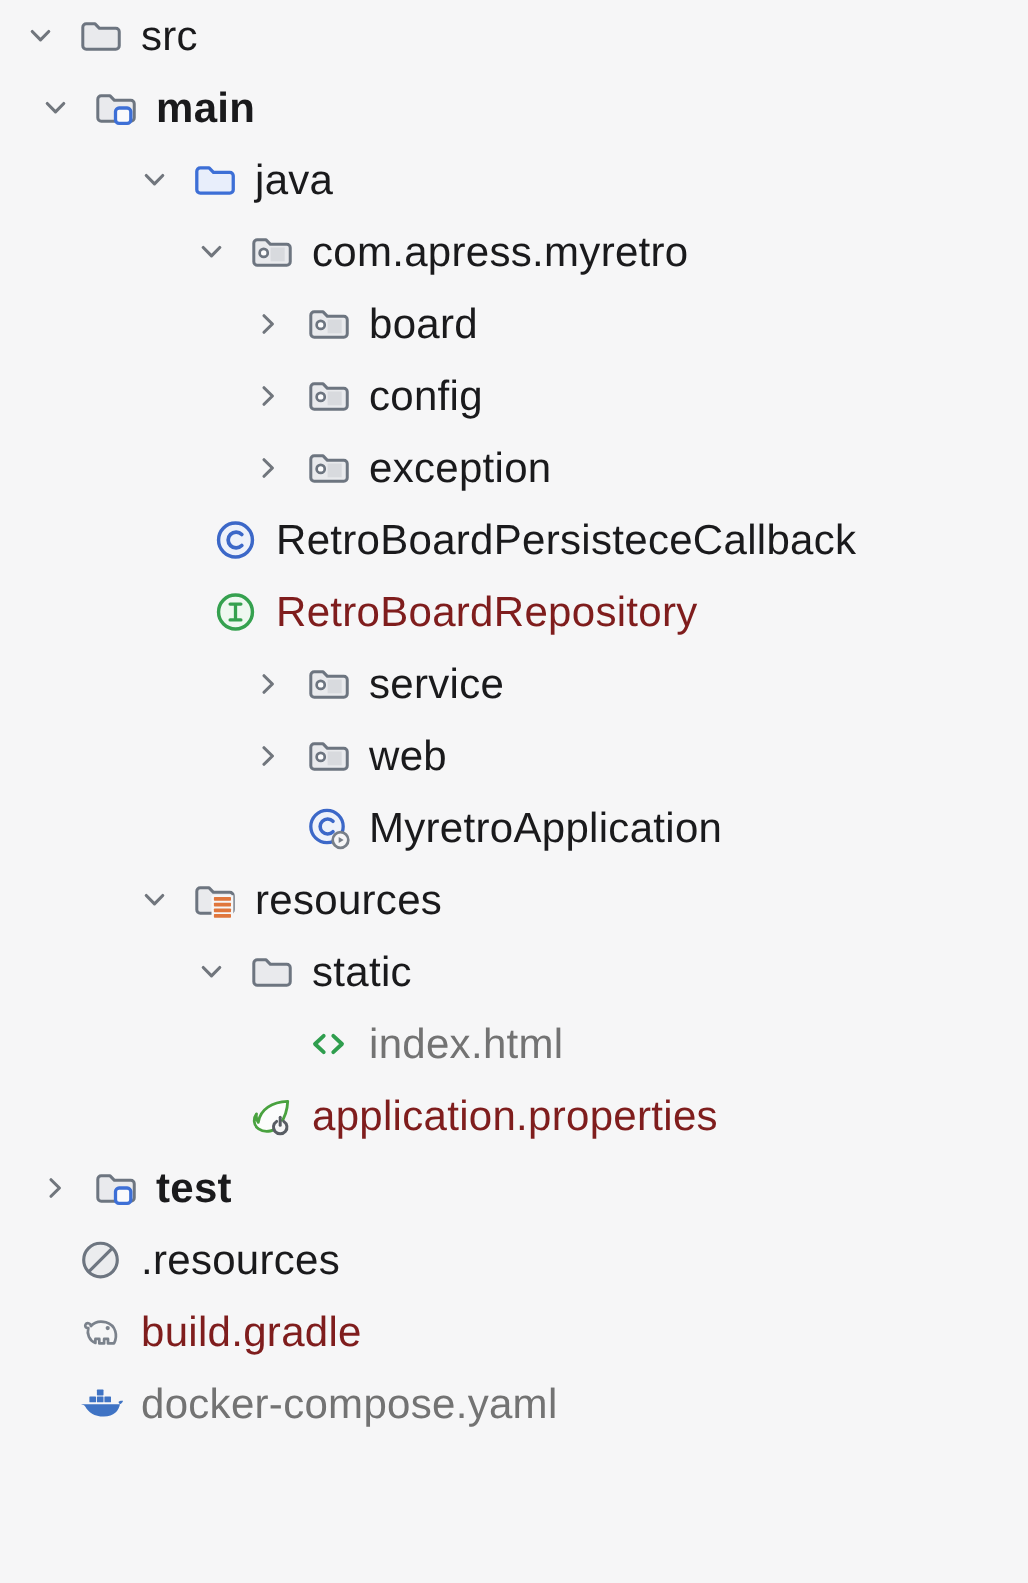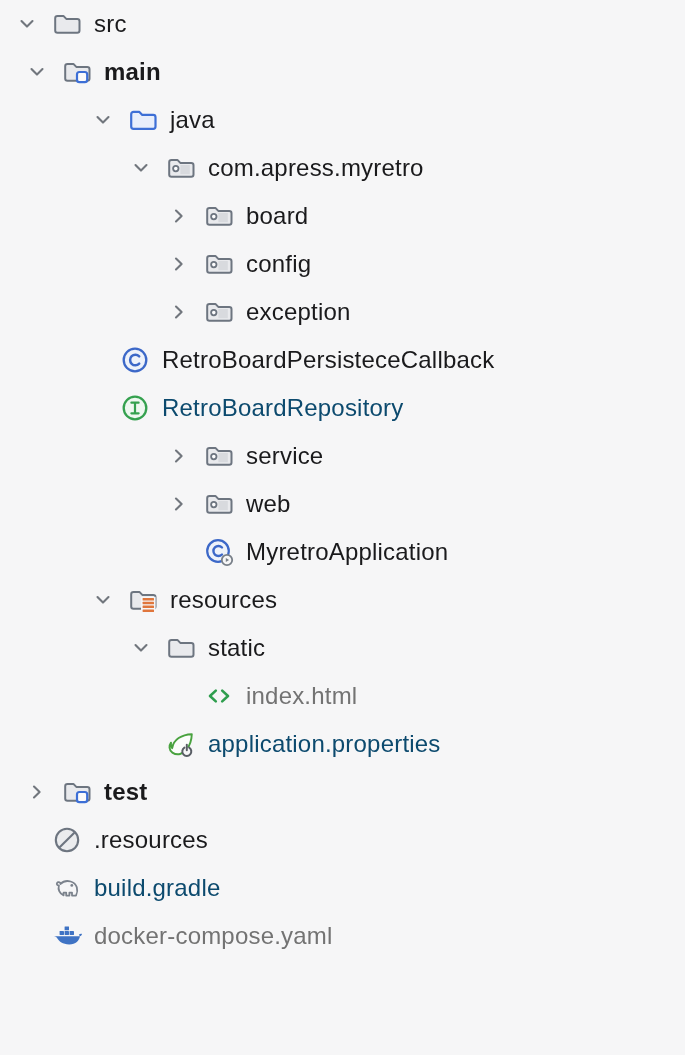--- a/index.html
+++ b/index.html
@@ -9,30 +9,30 @@
     font-family:"Liberation Sans",sans-serif;
     -webkit-font-smoothing:antialiased;
   }
   .tree{position:absolute;top:0;left:0;width:685px;height:1055px;}
   .row{height:48px;display:flex;align-items:center;white-space:nowrap;}
   .lvl0{padding-left:16px}
   .lvl1{padding-left:26px}
   .lvl2{padding-left:92px}
   .lvl3{padding-left:130px}
   .lvl4{padding-left:168px}
-  .lvl5{padding-left:84px}
+  .lvl5{padding-left:106px}
   .chev{width:22px;height:22px;margin-right:14px;flex:none;display:flex;align-items:center;justify-content:center;}
   .chev svg{width:22px;height:22px;display:block;}
   .ico{width:30px;height:30px;margin-right:12px;flex:none;display:flex;align-items:center;justify-content:center;}
   .ico svg{width:30px;height:30px;display:block;}
   .lbl{
-    font-size:24px;line-height:48px;color:#1a1a1c;letter-spacing:.2px;
+    font-size:28px;line-height:48px;color:#1a1a1c;letter-spacing:.2px;
   }
   .lbl.bold{font-weight:700;}
-  .lbl.blue{color:#0c4a6e;}
+  .lbl.blue{color:#7f1d1d;}
   .lbl.red{color:#737373;}
   .defs{position:absolute;width:0;height:0;overflow:hidden;}
 </style>
 </head>
 <body>
 
 <svg class="defs" aria-hidden="true">
   <defs>
     <g id="c-down">
         <path d="M5.5 8 L11 13.6 L16.5 8" fill="none" stroke="#71767d" stroke-width="2.1" stroke-linecap="round" stroke-linejoin="round"></path>

